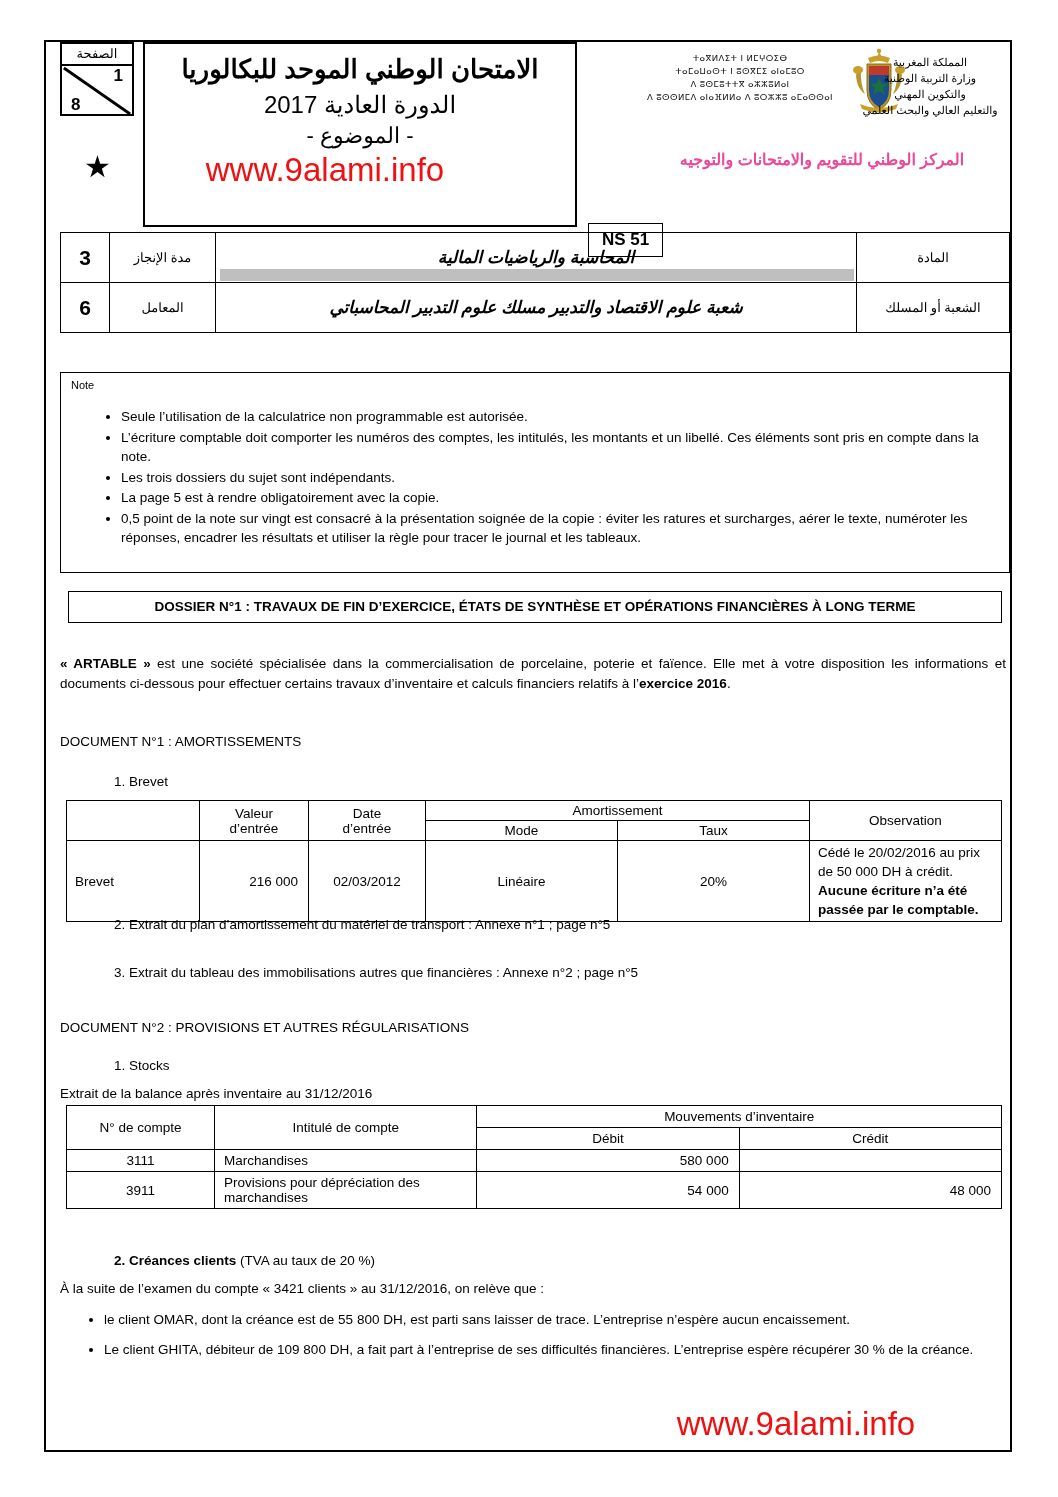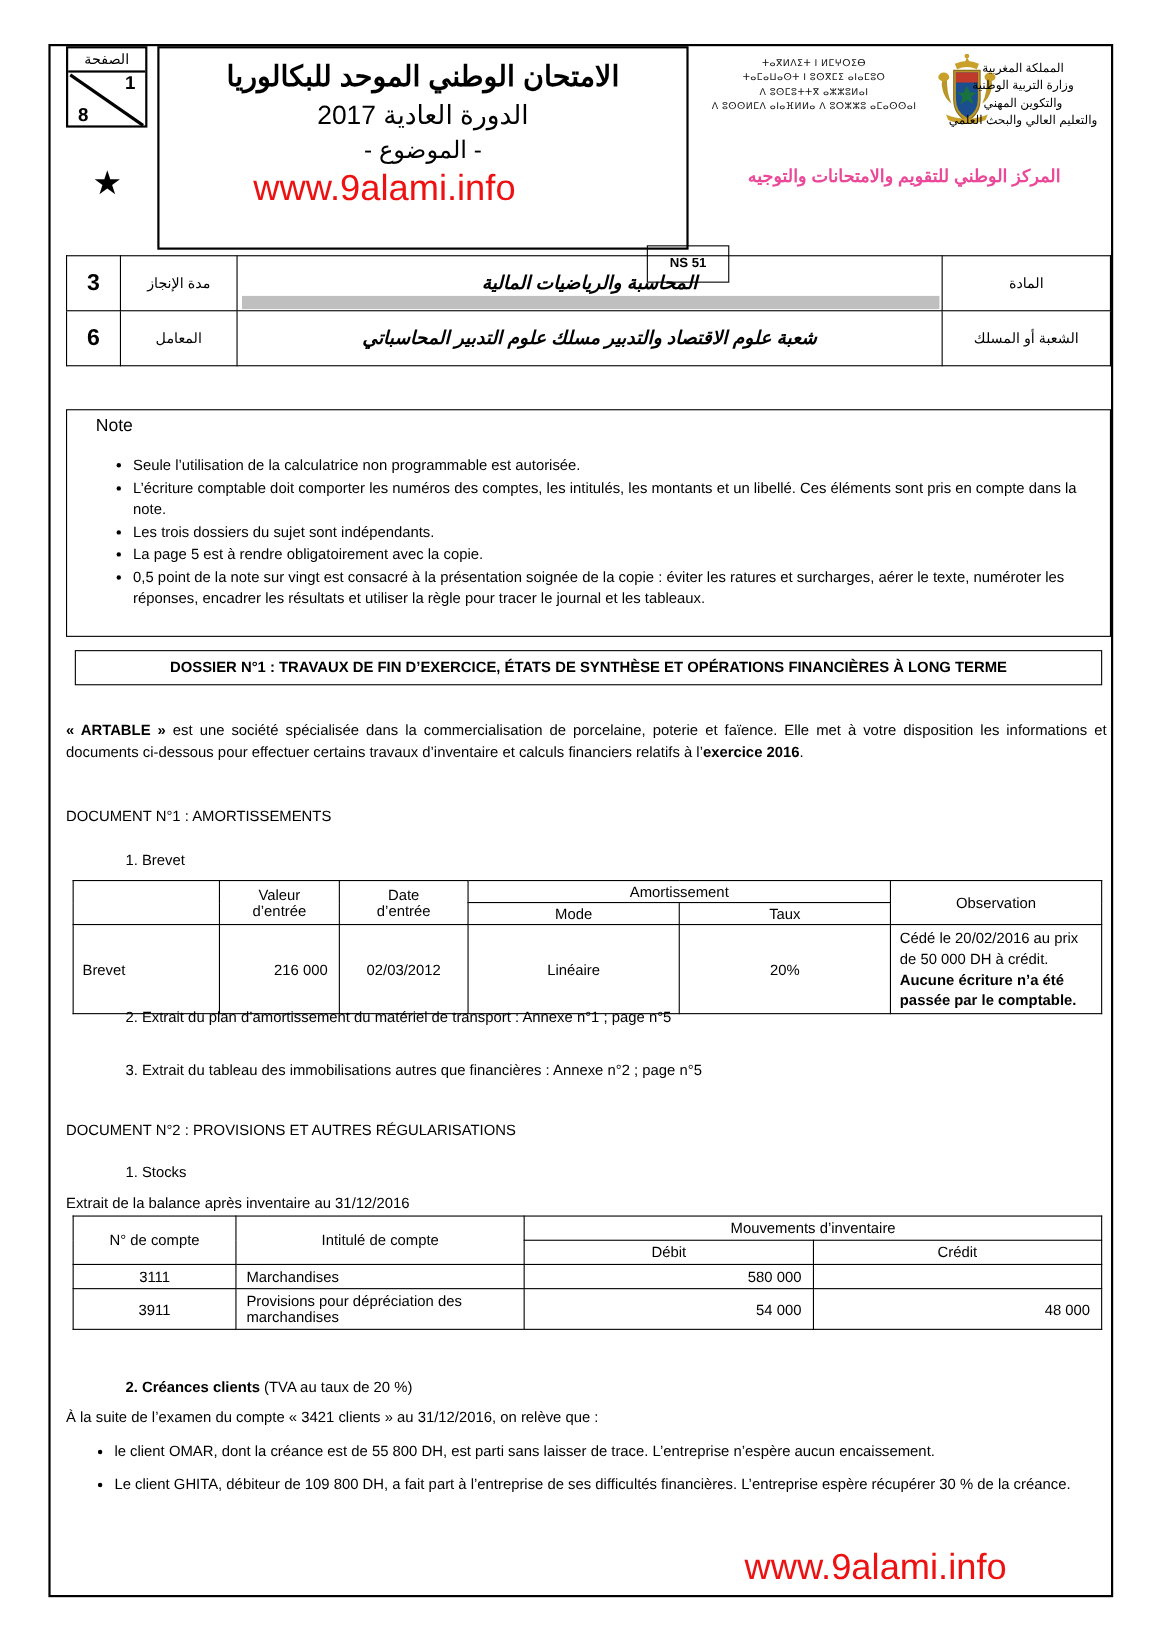--- a/index.html
+++ b/index.html
@@ -83,21 +83,21 @@
     top: 110px;
     font-size: 30px;
     line-height: 1;
   }
 
   
   .title-box {
     position: absolute;
     left: 97px;
     top: 0px;
-    width: 483px;
+    width: 434px;
     height: 185px;
     border: 2px solid #000;
     box-sizing: border-box;
     text-align: center;
     direction: rtl;
   }
   .title-ar-1 {
     font-size: 26px;
     font-weight: bold;
     margin-top: 10px;
@@ -123,21 +123,21 @@
   .ns-box {
     position: absolute;
     left: 542px;
     top: 181px;
     width: 75px;
     height: 34px;
     border: 1.5px solid #000;
     box-sizing: border-box;
     text-align: center;
     line-height: 31px;
-    font-size: 12px;
+    font-size: 17px;
     font-weight: bold;
   }
 
   
   .ministry-block {
     position: absolute;
     left: 590px;
     top: 4px;
     width: 372px;
     height: 175px;
@@ -217,23 +217,22 @@
   .note-box {
     position: absolute;
     left: 14px;
     top: 330px;
     width: 950px;
     border: 1.6px solid #000;
     box-sizing: border-box;
     padding: 6px 10px 8px 10px;
   }
   .note-title {
-    font-size: 16px;
+    font-size: 11px;
     margin-bottom: 2px;
-    margin-left: 16px;
   }
   .note-list {
     margin: 16px;
     padding-left: 34px;
     font-size: 13.5px;
     line-height: 19.5px;
   }
   .note-list li { margin-bottom: 1px; }
 
   

